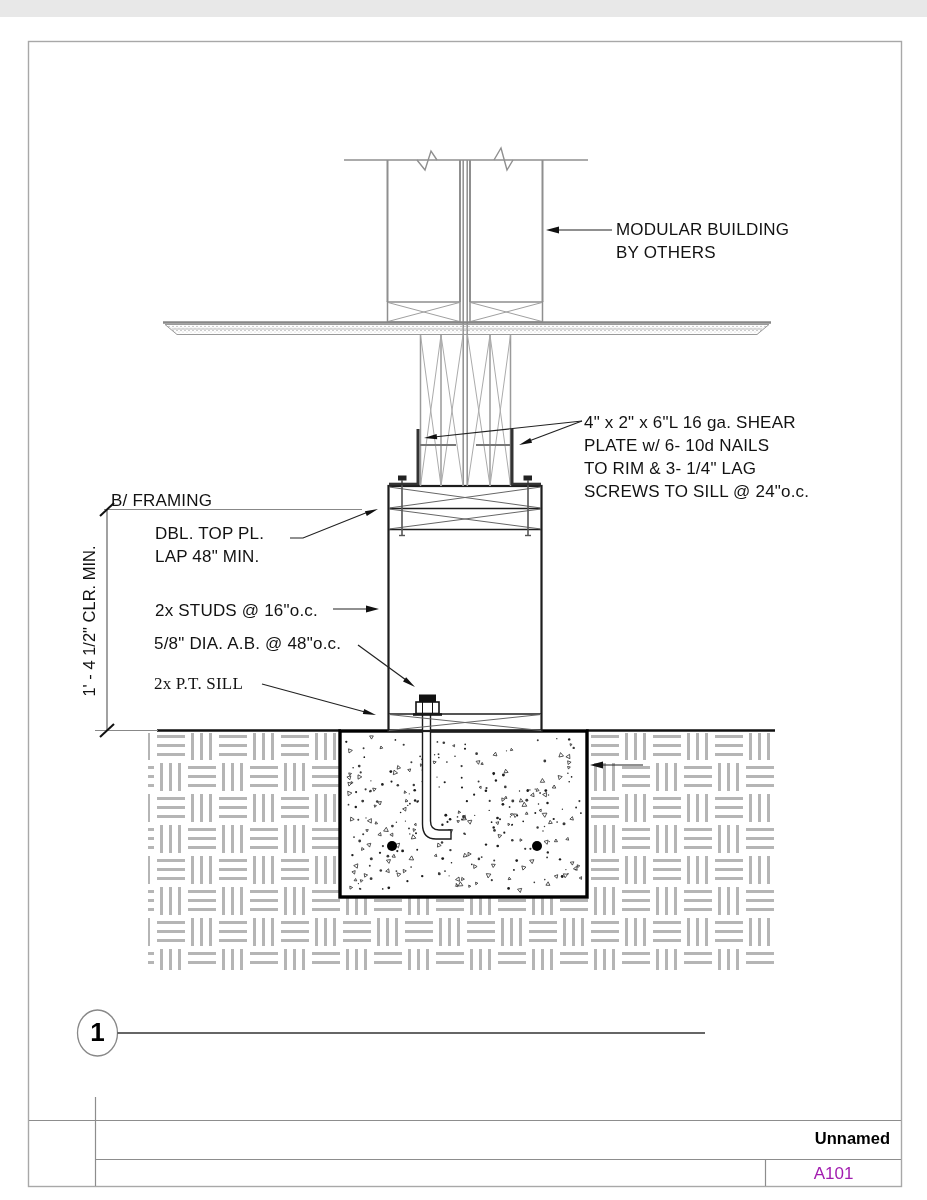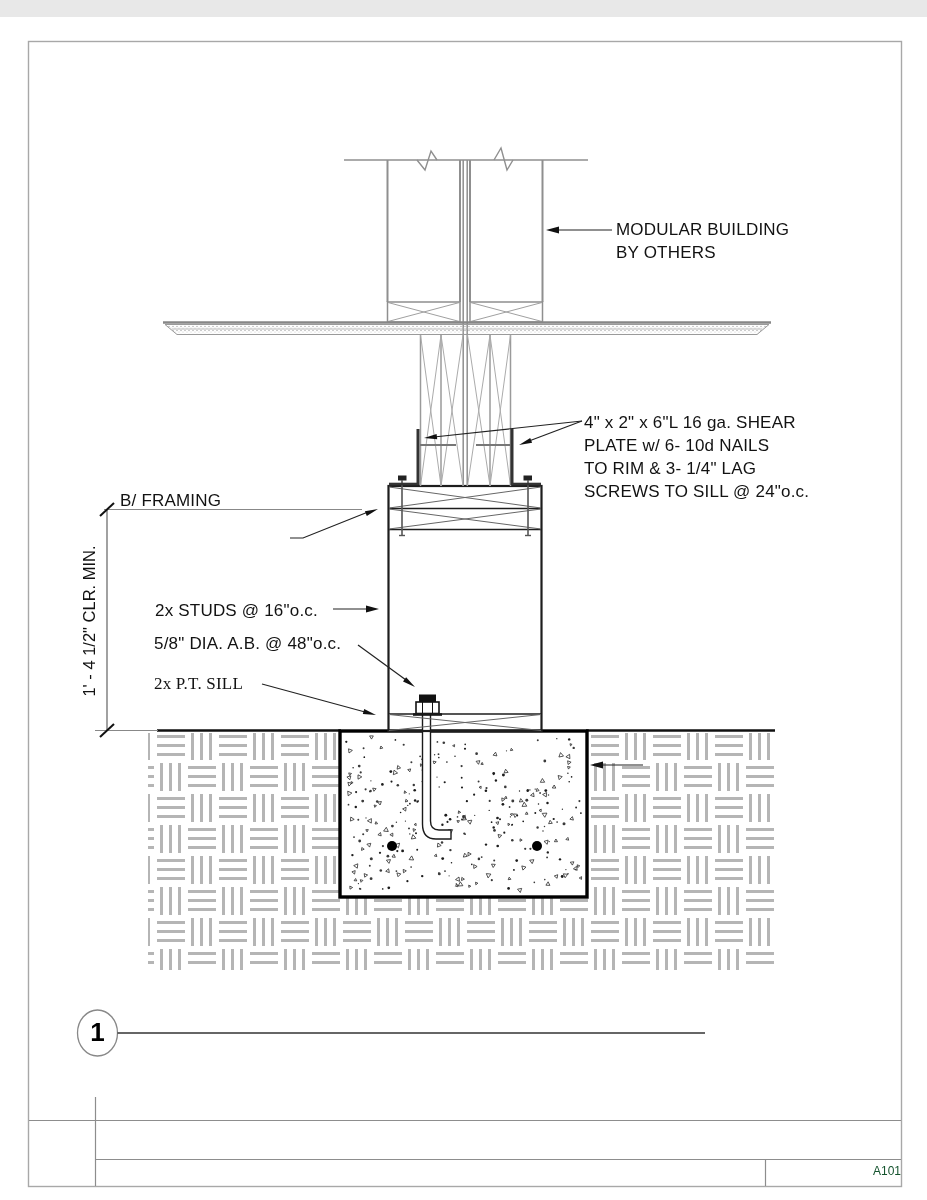--- a/index.html
+++ b/index.html
@@ -23,22 +23,22 @@
   }
   .detail-num{
     position:absolute;left:77px;top:1000px;width:41px;text-align:center;
     color:#000;font-size:26px;font-weight:bold;
   }
   .tb-sheetname{
     position:absolute;left:560px;top:1112px;width:330px;text-align:right;
     color:#000;font-size:16.5px;font-weight:bold;
   }
   .tb-sheetnum{
-    position:absolute;left:766px;top:1147px;width:135px;text-align:right;
-    color:#14532d;font-size:12px;
+    position:absolute;left:766px;top:1147px;width:135px;text-align:center;
+    color:#a21caf;font-size:17px;
   }
 </style>
 </head>
 <body>
 
 <div class="page">
 
   <svg width="927" height="1200" viewBox="0 0 927 1200">
     <defs>
 
@@ -547,29 +547,32 @@
   </svg>
 
   <div class="note" style="left:616px;top:201px;">MODULAR BUILDING
 BY OTHERS</div>
 
   <div class="note" style="left:584px;top:394px;">4" x 2" x 6"L 16 ga. SHEAR
 PLATE w/ 6- 10d NAILS
 TO RIM &amp; 3- 1/4" LAG
 SCREWS TO SILL @ 24"o.c.</div>
 
-  <div class="note" style="left:120px;top:472px;">B/ FRAMING</div>
-
+  <div class="note" style="left:111px;top:472px;">B/ FRAMING</div>
+
+  <div class="note" style="left:155px;top:505px;">DBL. TOP PL.
+LAP 48" MIN.</div>
 
   <div class="note" style="left:155px;top:582px;">2x STUDS @ 16"o.c.</div>
 
   <div class="note" style="left:154px;top:615px;">5/8" DIA. A.B. @ 48"o.c.</div>
 
   <div class="note" style="left:154px;top:655px;font-family:Liberation Serif, serif;">2x P.T. SILL</div>
 
 
   <div class="dim-v">1' - 4 1/2" CLR. MIN.</div>
 
   <div class="detail-num">1</div>
 
+  <div class="tb-sheetname">Unnamed</div>
   <div class="tb-sheetnum">A101</div>
 
 </div>
 
 </body></html>

